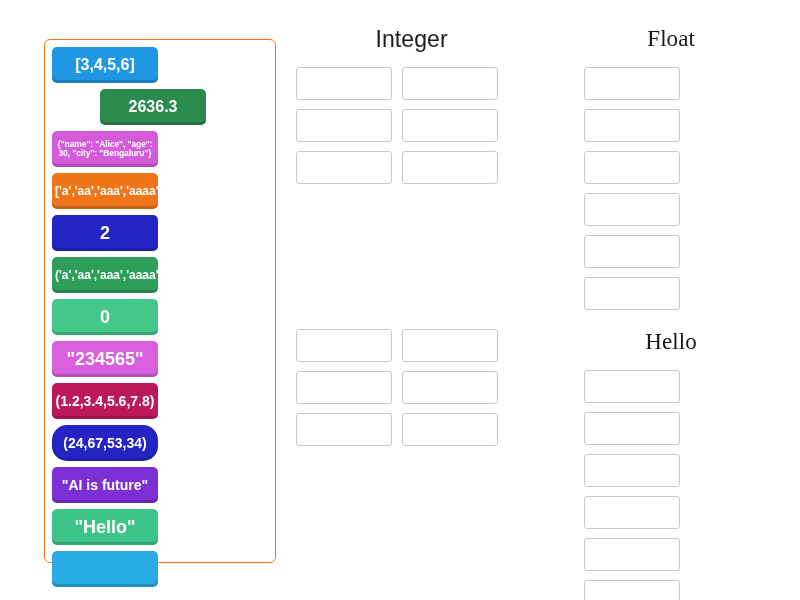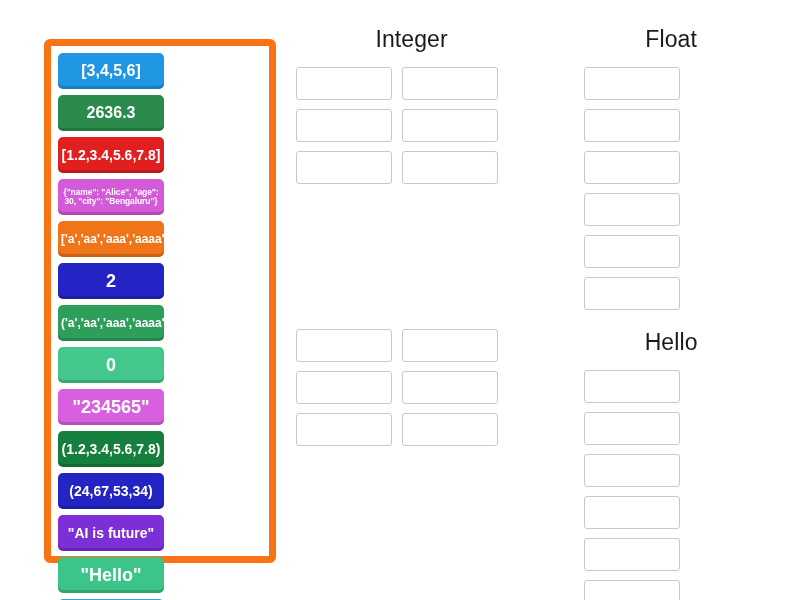--- a/index.html
+++ b/index.html
@@ -16,21 +16,21 @@
   }
 
   
   #tile-panel {
     position: absolute;
     left: 44px;
     top: 39px;
     width: 232px;
     height: 524px;
     background: #ffffff;
-    border: 7px solid #f97316;
+    border: 1px solid #f97316;
     border-radius: 6px;
     box-sizing: border-box;
     padding: 7px 7px 7px 7px;
   }
   #tile-grid {
     display: flex;
     flex-wrap: wrap;
     align-content: flex-start;
     gap: 6px 6px;
   }
@@ -71,21 +71,21 @@
   }
   .zone-row {
     display: flex;
     gap: 16px;
     justify-content: flex-end;
   }
   .zone-col {
     width: 240px;
     box-sizing: border-box;
   }
-  .zone-col.right { padding-left: 41px; }
+  .zone-col.right { padding-left: 41px; font-family: Liberation Serif, serif; }
   .zone-title {
     font-size: 23px;
     color: #1a1a1a;
     font-weight: 400;
     text-align: center;
     margin: 0 0 11px 0;
     letter-spacing: 0.1px;
     height: 30px;
   }
   .zone-col.right .zone-title { margin-left: -18px; }
@@ -105,48 +105,45 @@
   .zone-block { margin-bottom: 19px; }
 </style>
 </head>
 <body>
 
 <div id="tile-panel">
   <div id="tile-grid">
       <div class="tile fs-lg" style="background: rgb(33, 150, 227);">
         <span class="tile-text">[3,4,5,6]</span>
       </div>
-      <div class="tile fs-lg" style="background: rgb(43, 139, 76);">
+      <div class="tile fs-lg" style="background: rgb(43, 139, 76); margin-left: 48px;">
         <span class="tile-text">2636.3</span>
-      </div>
-      <div class="tile fs-md" style="background: rgb(224, 32, 32);">
-        <span class="tile-text">[1.2,3.4,5.6,7.8]</span>
       </div>
       <div class="tile fs-xs" style="background: rgb(212, 91, 216);">
         <span class="tile-text">{"name": "Alice", "age": 30, "city": "Bengaluru"}</span>
       </div>
       <div class="tile fs-sm" style="background: rgb(240, 117, 24);">
         <span class="tile-text">['a','aa','aaa','aaaa']</span>
       </div>
       <div class="tile fs-xl" style="background: rgb(36, 36, 196);">
         <span class="tile-text">2</span>
       </div>
       <div class="tile fs-sm" style="background: rgb(46, 158, 91);">
         <span class="tile-text">('a','aa','aaa','aaaa')</span>
       </div>
       <div class="tile fs-xl" style="background: rgb(68, 199, 138);">
         <span class="tile-text">0</span>
       </div>
       <div class="tile fs-xl" style="background: rgb(216, 96, 222);">
         <span class="tile-text">"234565"</span>
       </div>
-      <div class="tile fs-md" style="background: #15803d;">
+      <div class="tile fs-md" style="background: #be185d;">
         <span class="tile-text">(1.2,3.4,5.6,7.8)</span>
       </div>
-      <div class="tile fs-md" style="background: rgb(36, 36, 196);">
+      <div class="tile fs-md" style="background: rgb(36, 36, 196); border-radius: 15px;">
         <span class="tile-text">(24,67,53,34)</span>
       </div>
       <div class="tile fs-md" style="background: rgb(123, 47, 212);">
         <span class="tile-text">"AI is future"</span>
       </div>
       <div class="tile fs-xl" style="background: rgb(60, 196, 137);">
         <span class="tile-text">"Hello"</span>
       </div>
       <div class="tile fs-md" style="background: rgb(41, 171, 230);"></div>
     </div>

